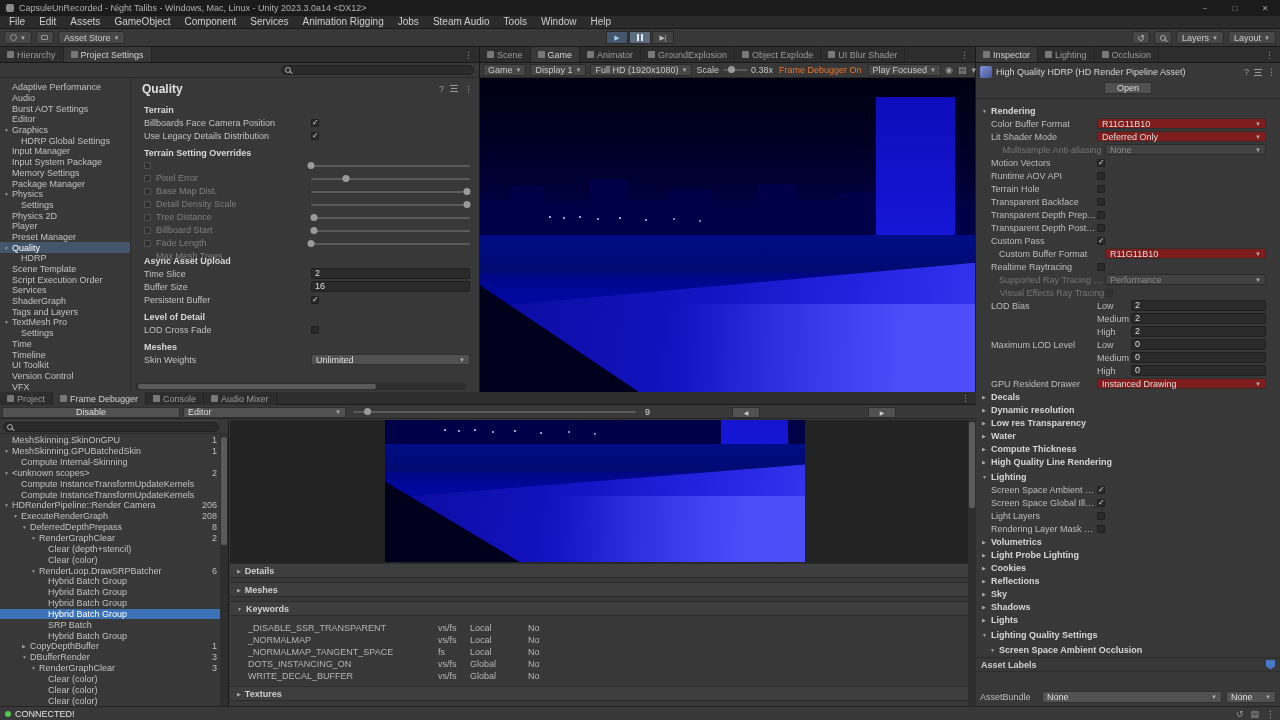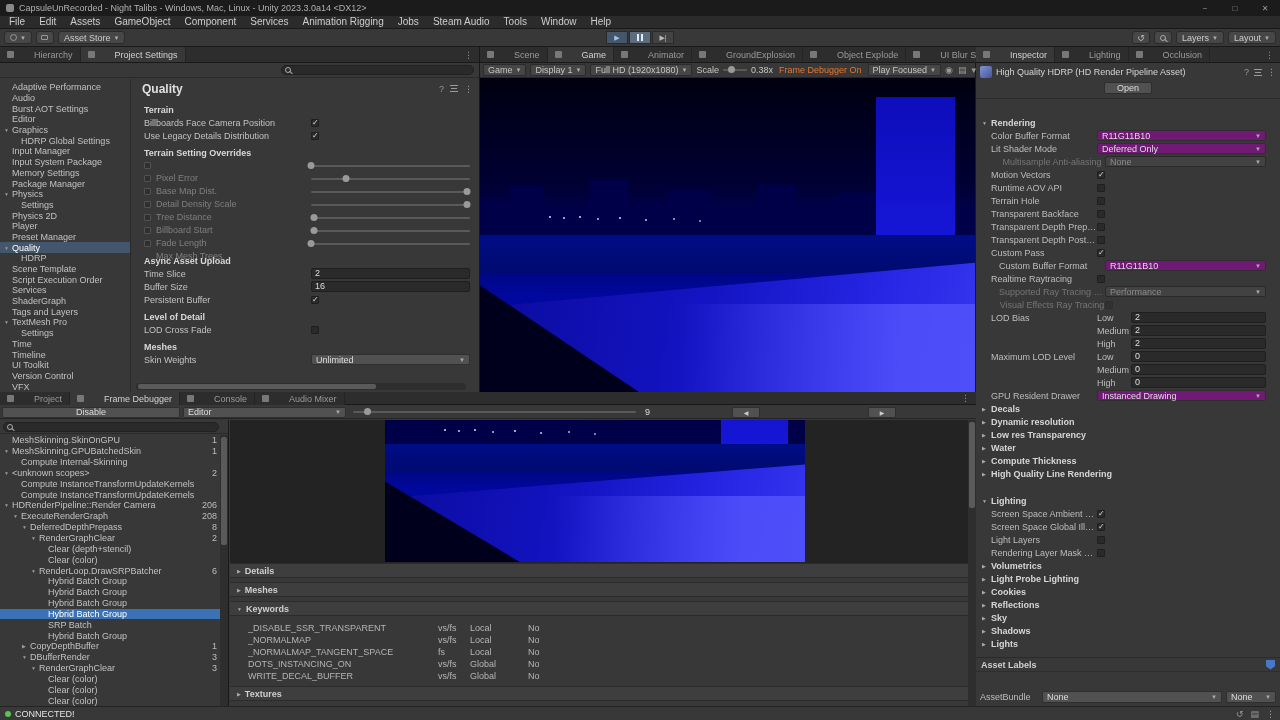--- a/index.html
+++ b/index.html
@@ -31,21 +31,21 @@
   .mag-css::after{content:"";position:absolute;width:4px;height:1px;background:#aaa;transform:rotate(45deg);right:-3px;bottom:-1px;}
   .tb-center{position:absolute;left:50%;top:2px;transform:translateX(-50%);display:flex;gap:1px;}
   .play-btn{width:22px;height:13px;background:#424242;border:1px solid #2a2a2a;display:flex;align-items:center;justify-content:center;font-size:7px;color:#bbb;}
   .play-btn.playing{background:#46566a;color:#9cc6ea;}
   .play-btn.paused-active{background:#5d6d7e;color:#e2ecf5;}
   .pause-icon{display:inline-block;width:6px;height:7px;border-left:2px solid currentColor;border-right:2px solid currentColor;}
 
   
   .tabbar{position:relative;height:16px;background:#2d2d2d;border-bottom:1px solid #191919;display:flex;}
   .tabs{display:flex;height:100%;}
-  .tab{display:flex;align-items:center;gap:20px;height:100%;padding:0 7px;font-size:9px;color:#9a9a9a;background:#2d2d2d;border-right:1px solid #242424;white-space:nowrap;}
+  .tab{display:flex;align-items:center;gap:3px;height:100%;padding:0 7px;font-size:9px;color:#9a9a9a;background:#2d2d2d;border-right:1px solid #242424;white-space:nowrap;}
   .tab.active{background:#383838;color:#d2d2d2;}
   .tab-ico{width:7px;height:7px;background:#787878;border-radius:1px;flex:none;}
   .tab-more{margin-left:auto;color:#8a8a8a;font-size:9px;padding:0 6px;display:flex;align-items:center;}
 
   
   .left-panel{position:absolute;left:0;top:47px;width:480px;height:345px;background:#383838;border-right:1px solid #191919;}
   .ps-toolbar{position:relative;height:15px;border-bottom:1px solid #2a2a2a;background:#383838;}
   .searchbox{position:absolute;top:2px;height:10px;background:#2a2a2a;border:1px solid #212121;border-radius:5px;display:flex;align-items:center;padding-left:3px;}
   .ps-toolbar .searchbox{left:281px;right:5px;}
   .ps-body{position:absolute;top:32px;left:0;right:0;bottom:0;display:flex;}
@@ -116,27 +116,27 @@
   .sliders-icon{width:8px;height:7px;border-top:1px solid #9a9a9a;border-bottom:1px solid #9a9a9a;position:relative;}
   .sliders-icon::after{content:"";position:absolute;left:1px;top:2px;width:6px;height:1px;background:#9a9a9a;}
   .ih-row2{display:flex;justify-content:center;padding:4px 3px 2px;}
   .open-btn{height:12px;padding:0 12px;background:#515151;border:1px solid #2e2e2e;border-radius:2px;font-size:9px;color:#dedede;line-height:10px;}
   .insp-rows{flex:1;overflow:hidden;padding-top:3px;}
   .i-row{display:flex;align-items:center;height:13px;padding-left:6px;padding-right:14px;}
   .i-arr{width:9px;flex:none;font-size:5px;color:#aaa;margin-left:calc(var(--ind,0)*8px);}
   .i-row.v-section .i-arr::before{content:"▼";}
   .i-row.v-section-closed .i-arr::before{content:"▶";}
   .i-row.v-section .i-label,.i-row.v-section-closed .i-label{font-weight:bold;color:#d6d6d6;width:auto;}
-  .i-row.v-section{margin-top:14px;}
+  .i-row.v-section{margin-top:2px;}
   .i-label{flex:none;width:106px;font-size:9px;color:#bdbdbd;overflow:hidden;white-space:nowrap;text-overflow:ellipsis;}
   .i-ctrl{flex:1;display:flex;align-items:center;min-width:0;}
   .i-check{display:none;width:8px;height:8px;background:#2a2a2a;border:1px solid #1f1f1f;border-radius:1px;position:relative;}
   .i-row.v-check .i-check{display:block;}
   .i-check.on::before{content:"✓";position:absolute;left:0;top:-2px;font-size:8px;color:#ddd;}
-  .i-dd{display:none;flex:1;height:11px;background:#701a75;border:1px solid #2f2f2f;border-radius:2px;padding:0 4px;font-size:9px;color:#dedede;align-items:center;justify-content:space-between;min-width:0;}
+  .i-dd{display:none;flex:1;height:11px;background:#7f1d1d;border:1px solid #2f2f2f;border-radius:2px;padding:0 4px;font-size:9px;color:#dedede;align-items:center;justify-content:space-between;min-width:0;}
   .i-row.v-dropdown .i-dd{display:flex;}
   .i-dd-val{overflow:hidden;white-space:nowrap;text-overflow:ellipsis;}
   .i-sub{display:none;width:34px;font-size:9px;color:#bdbdbd;flex:none;}
   .i-tf{display:none;flex:1;height:11px;background:#2a2a2a;border:1px solid #1f1f1f;border-radius:2px;font-size:9px;color:#dedede;padding:0 3px;line-height:9px;}
   .i-row.v-subfield .i-sub{display:block;}
   .i-row.v-subfield .i-tf{display:block;}
   .i-row.dim .i-label{color:#757575;text-align:center;}
   .i-row.dim .i-dd{background:#424242;color:#8a8a8a;border-color:#2a2a2a;}
   .i-row.dim .i-check{opacity:.45;}
   .insp-footer{height:49px;border-top:1px solid #2a2a2a;position:relative;background:#383838;}

